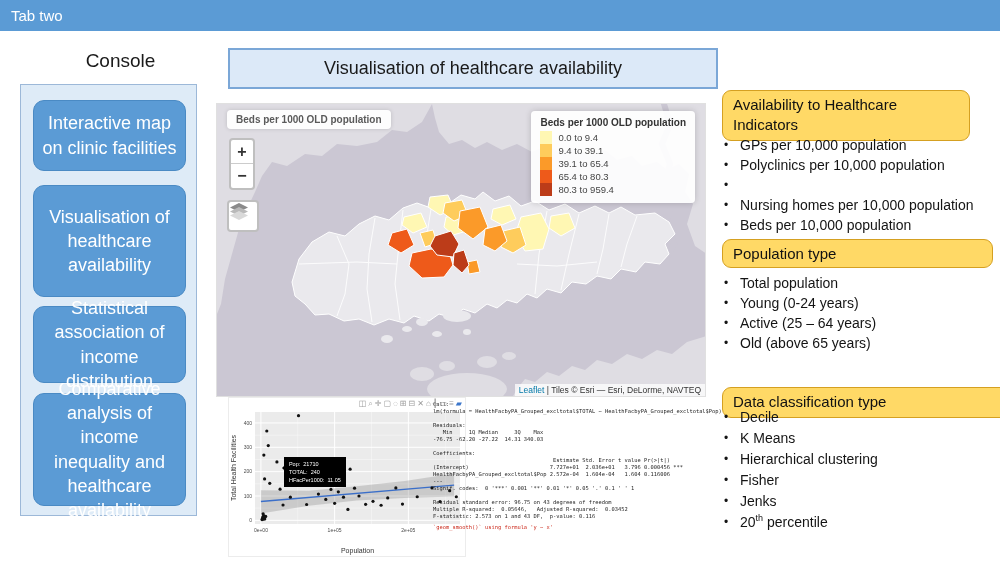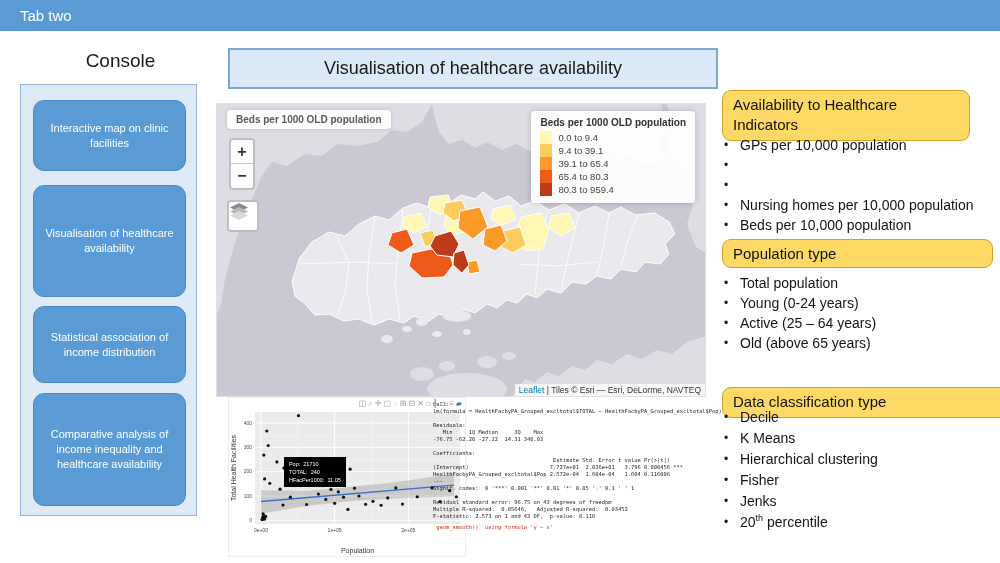--- a/index.html
+++ b/index.html
@@ -1,25 +1,25 @@
 <!DOCTYPE html>
 <html><head>
 <meta charset="utf-8">
 <style>
   * { box-sizing: border-box; margin: 0; padding: 0; }
   body { font-family: "Liberation Sans", sans-serif; background: #fff; }
   .stage { position: relative; width: 1000px; height: 563px; background: #fff; overflow: hidden; }
 
   
-  .topbar { position: absolute; left: 0; top: 0; width: 1000px; height: 31px; background: #5B9BD5; color: #fff; display: flex; align-items: center; padding-left: 20px; font-size: 15px; }
+  .topbar { position: absolute; left: 0; top: 0; width: 1000px; height: 31px; background: #5B9BD5; color: #fff; display: flex; align-items: center; padding-left: 11px; font-size: 15px; }
 
   
   .console-title { position: absolute; left: 32px; top: 50px; width: 177px; text-align: center; font-size: 19px; color: #1a1a1a; }
   .sidebar { position: absolute; left: 20px; top: 84px; width: 177px; height: 432px; background: #DEEBF7; border: 1px solid #9CB8D8; }
-  .side-btn { position: absolute; left: 12px; width: 153px; background: #5B9BD5; border: 1px solid #4A8AC4; border-radius: 11px; color: #fff; font-size: 11px; line-height: 1.35; display: flex; align-items: center; justify-content: center; text-align: center; padding: 16px 8px; cursor: pointer; }
+  .side-btn { position: absolute; left: 12px; width: 153px; background: #5B9BD5; border: 1px solid #4A8AC4; border-radius: 11px; color: #fff; font-size: 18px; line-height: 1.35; display: flex; align-items: center; justify-content: center; text-align: center; padding: 16px 8px; cursor: pointer; }
   .side-btn.b1 { top: 15px;  height: 71px; }
   .side-btn.b2 { top: 100px; height: 112px; }
   .side-btn.b3 { top: 221px; height: 77px; }
   .side-btn.b4 { top: 308px; height: 113px; }
 
   
   .main-title { position: absolute; left: 228px; top: 48px; width: 490px; height: 41px; background: #DCE9F8; border: 2px solid #7BA7D7; display: flex; align-items: center; justify-content: center; font-size: 18px; color: #1a1a1a; }
 
   
   .map { position: absolute; left: 216px; top: 103px; width: 490px; height: 294px; overflow: hidden; border: 1px solid #E0E0E0; }
@@ -308,20 +308,21 @@
   </div>
 
   <div class="ybox h1">Availability to Healthcare Indicators</div>
   <ul class="bullet-list l1">
       <li>
         <span class="dot">•</span>
         <span>GPs per 10,000 population</span>
       </li>
       <li>
         <span class="dot">•</span>
+        <span>Polyclinics per 10,000 population</span>
       </li>
       <li>
         <span class="dot">•</span>
       </li>
       <li>
         <span class="dot">•</span>
         <span>Nursing homes per 10,000 population</span>
       </li>
       <li>
         <span class="dot">•</span>

